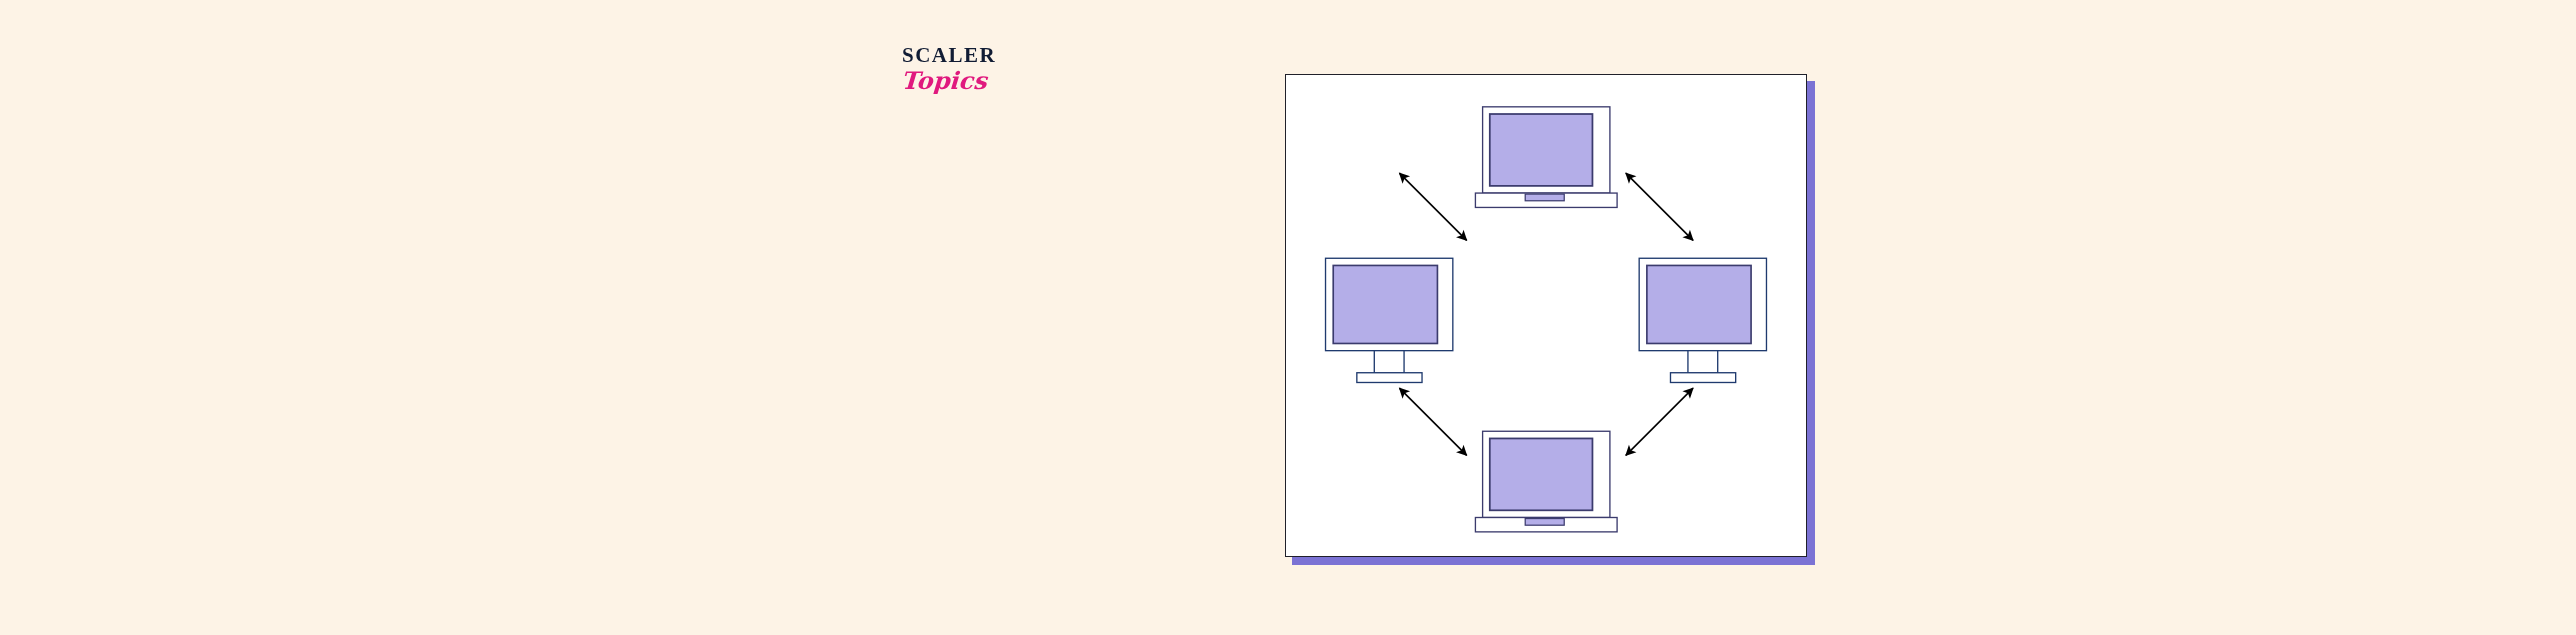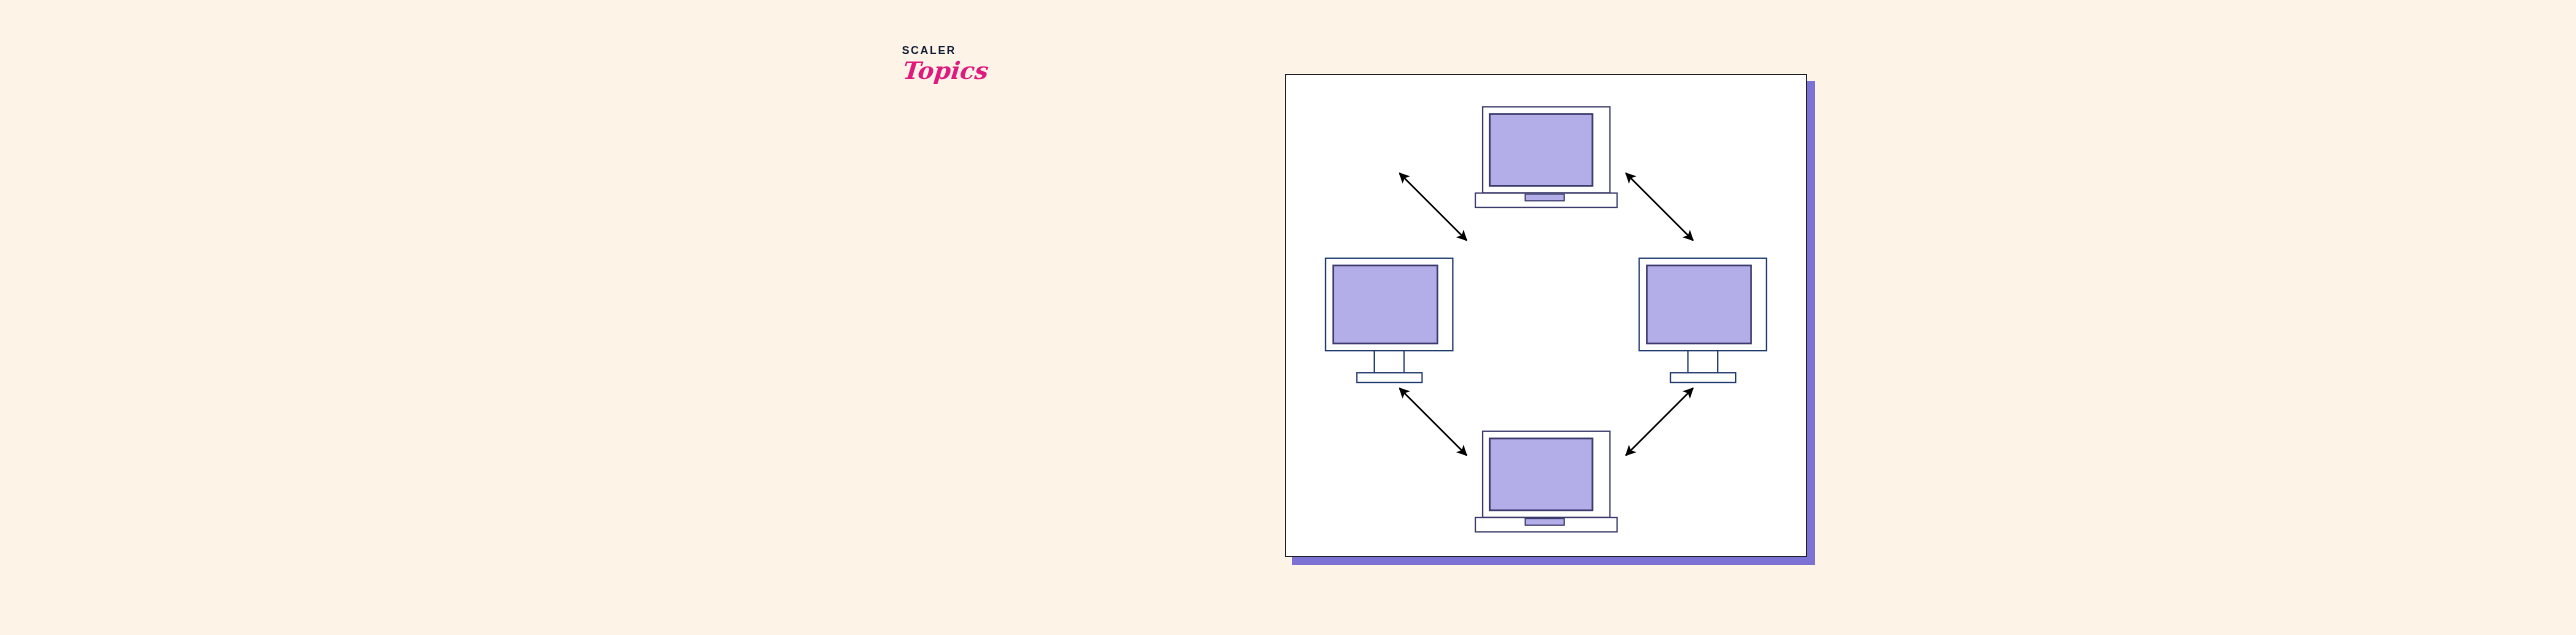--- a/index.html
+++ b/index.html
@@ -20,23 +20,23 @@
   #brand-logo {
     position: absolute;
     left: 901px;
     top: 45px;
     width: 144px;
     height: 77px;
     user-select: none;
   }
   #brand-logo .brand-wordmark {
     display: block;
-    font-family: Liberation Sans, sans-serif;
+    font-family: Liberation Serif, serif;
     font-weight: 700;
-    font-size: 11px;
+    font-size: 21px;
     letter-spacing: 1.5px;
     color: #111C34;
     line-height: 1;
     text-align: left;
     padding-left: 1px;
   }
   #brand-logo .brand-script {
     display: block;
     font-family: "DejaVu Serif", serif;
     font-style: italic;

